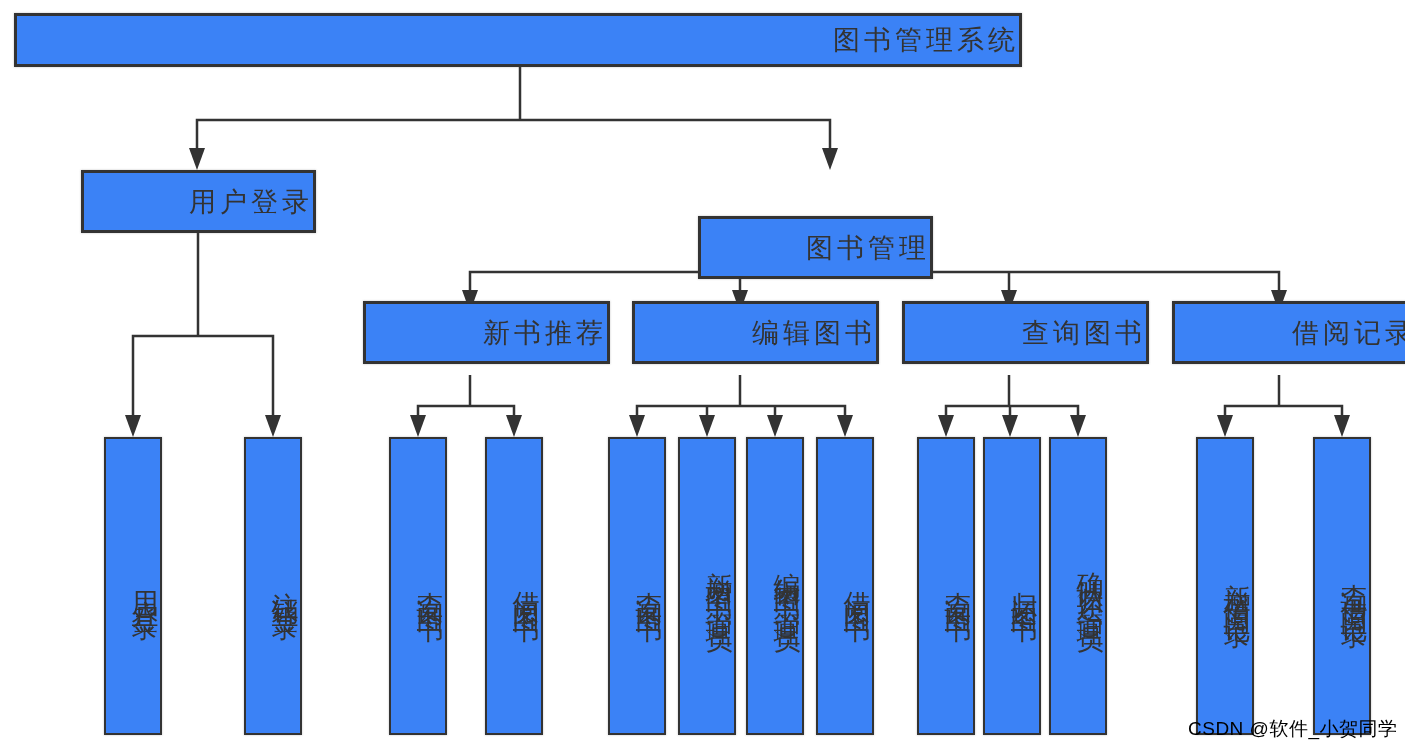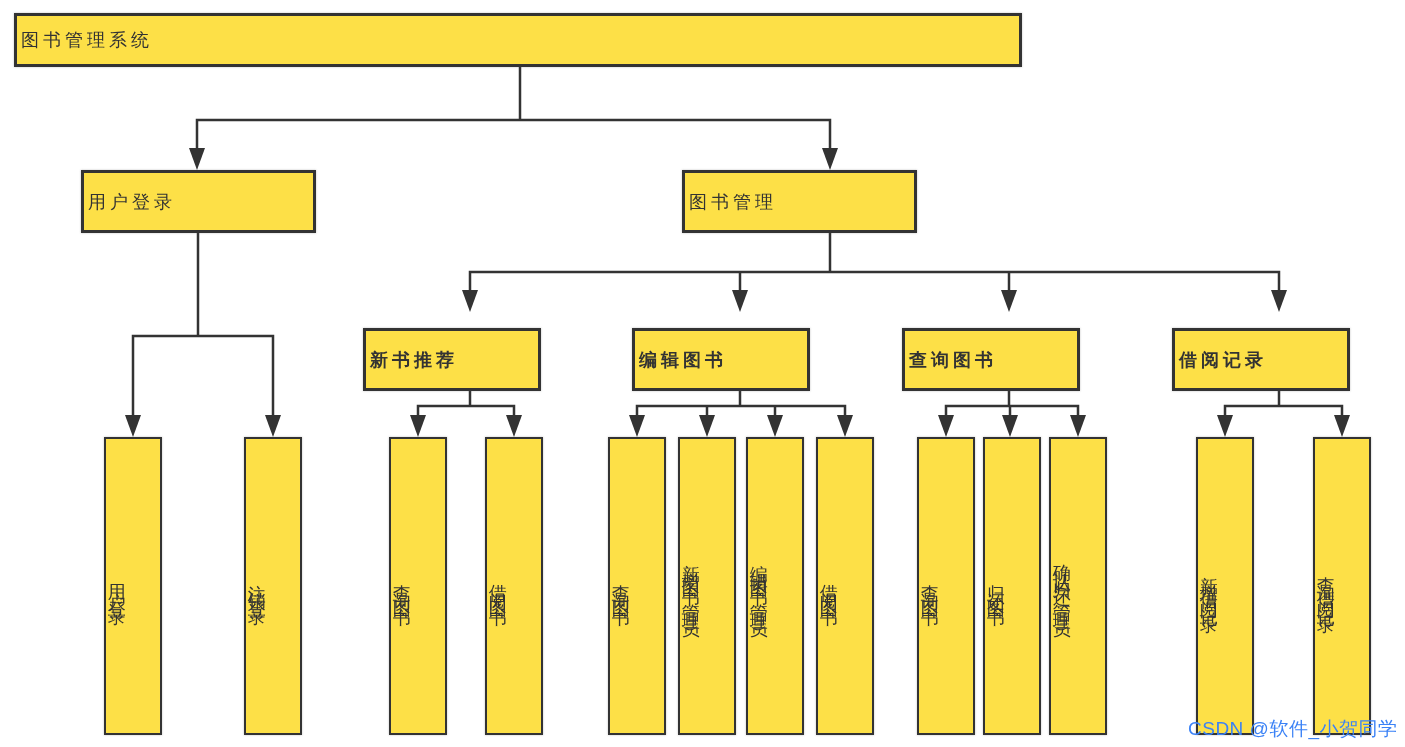--- a/index.html
+++ b/index.html
@@ -25,28 +25,28 @@
     stroke: #333333;
     stroke-width: 2.5;
   }
   .connectors polygon {
     fill: #333333;
     stroke: none;
   }
   .box {
     position: absolute;
     box-sizing: border-box;
-    background: #fde047;
+    background: #3b82f6;
     border: 3px solid #333333;
     box-shadow: 0 0 2px rgba(80,80,80,0.35);
     display: flex;
     align-items: center;
-    justify-content: flex-start;
+    justify-content: flex-end;
     color: #333333;
-    font-size: 18px;
+    font-size: 27px;
     z-index: 1;
   }
   .box .label {
     letter-spacing: 4px;
     text-indent: 4px;
     white-space: nowrap;
   }
   .leaf {
     border-width: 2.5px;
     width: 58px;
@@ -58,23 +58,23 @@
     text-orientation: mixed;
     letter-spacing: 8px;
     line-height: 1.15;
     white-space: nowrap;
   }
   
   .n-root { left: 14px; top: 13px; width: 1008px; height: 54px; }
   
   .n-l2 { top: 170px; width: 235px; height: 63px; }
   .n-user-login { left: 81px; }
-  .n-book-mgmt  { left: 682px; }
-  
-  .n-l3 { top: 328px; width: 178px; height: 63px; font-weight: bold; }
+  .n-book-mgmt  { left: 698px; margin-top: 46px; }
+  
+  .n-l3 { top: 301px; width: 247px; height: 63px; }
   .n-newbook  { left: 363px; }
   .n-borrow   { left: 632px; }
   .n-current  { left: 902px; }
   .n-records  { left: 1172px; }
   
   .lf-1  { left: 104px; }
   .lf-2  { left: 244px; }
   .lf-3  { left: 389px; }
   .lf-4  { left: 485px; }
   .lf-5  { left: 608px; }
@@ -85,21 +85,21 @@
   .lf-10 { left: 983px; }
   .lf-11 { left: 1049px; }
   .lf-12 { left: 1196px; }
   .lf-13 { left: 1313px; }
   .watermark {
     position: absolute;
     left: 1188px;
     top: 716px;
     z-index: 2;
     font-size: 19px;
-    color: #3b82f6;
+    color: #000000;
     letter-spacing: 0.5px;
     white-space: nowrap;
   }
 </style>
 </head>
 <body>
 
 <svg class="connectors" width="1405" height="747" viewBox="0 0 1405 747">
 
   <path d="M520,67 V120"></path>

